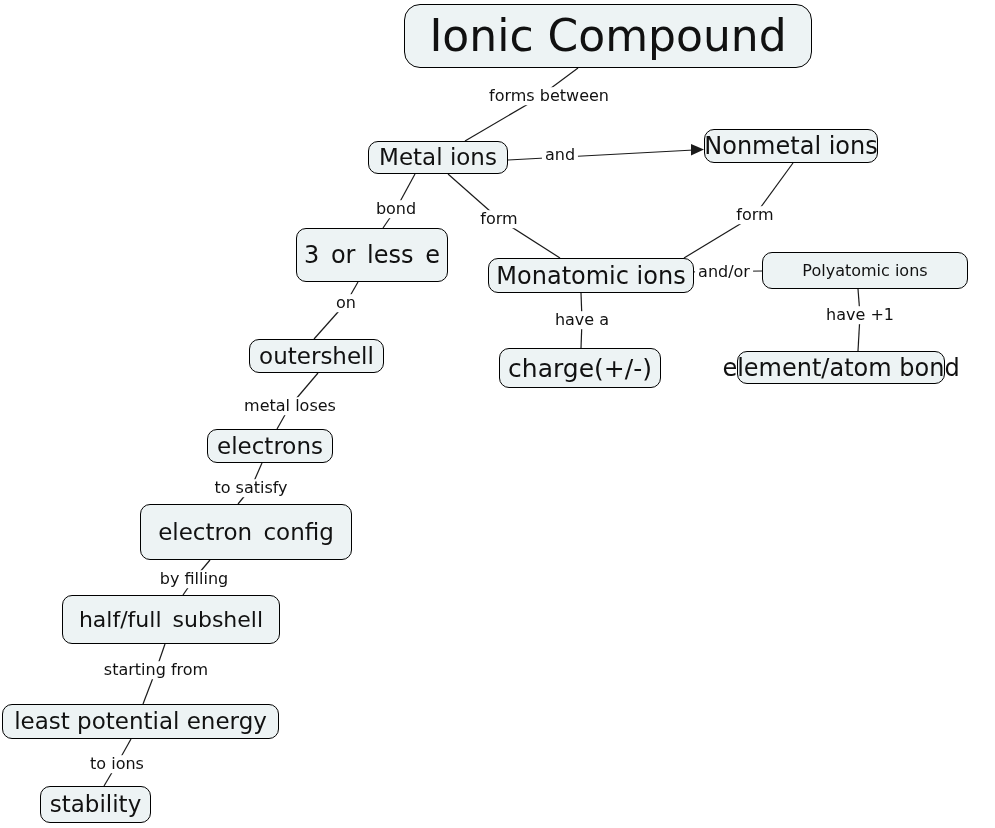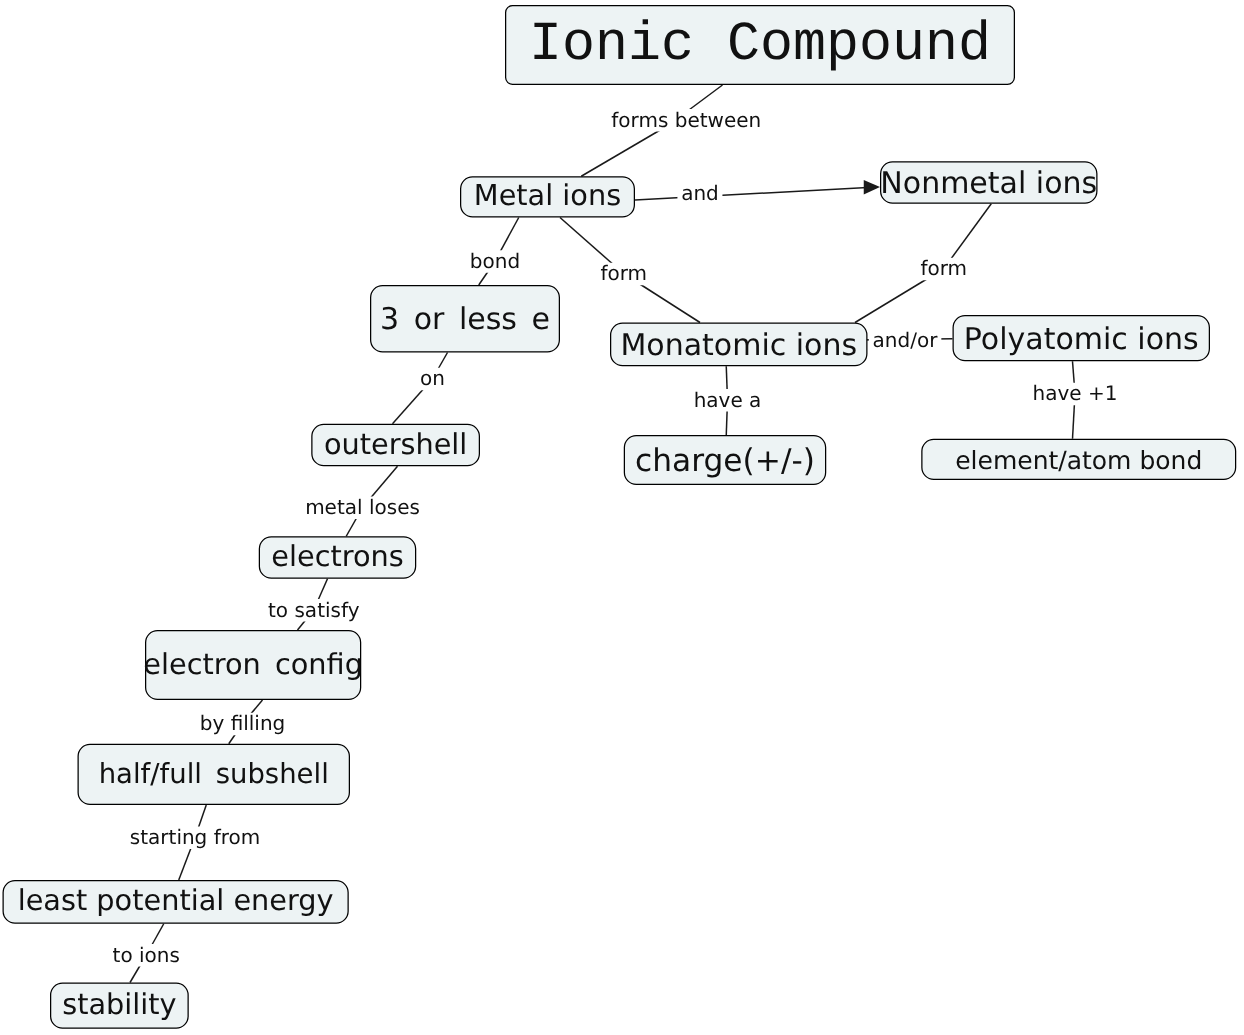--- a/index.html
+++ b/index.html
@@ -17,21 +17,21 @@
     position:absolute;z-index:3;
     display:flex;align-items:center;justify-content:center;
     background:#edf3f4;
     border:1.4px solid #000000;
     border-radius:10px;
     color:#111111;
     white-space:nowrap;
     box-sizing:border-box;
     line-height:1;
   }
-  .node.title{border-radius:6px;font-family:Liberation Mono, monospace;}
+  .node.title{border-radius:16px;}
   .elabel{
     position:absolute;z-index:2;
     transform:translate(-50%,-50%);
     background:#ffffff;
     color:#111111;
     font-size:16px;
     padding:0 3px;
     white-space:nowrap;
     line-height:1.1;
   }
@@ -98,23 +98,23 @@
   <div class="elabel" style="left:251px;top:488px">to satisfy</div>
   <div class="elabel" style="left:194px;top:579px">by filling</div>
   <div class="elabel" style="left:156px;top:670px">starting from</div>
   <div class="elabel" style="left:117px;top:764px">to ions</div>
 
   <div class="node title" style="left:404px;top:4px;width:408px;height:64px;font-size:44px">Ionic Compound</div>
   <div class="node" style="left:368px;top:141px;width:140px;height:33px;font-size:23px">Metal ions</div>
   <div class="node" style="left:704px;top:129px;width:174px;height:34px;font-size:24px">Nonmetal ions</div>
   <div class="node" style="left:296px;top:228px;width:152px;height:54px;font-size:24px;word-spacing:4px">3 or less e</div>
   <div class="node" style="left:488px;top:258px;width:206px;height:35px;font-size:24px">Monatomic ions</div>
-  <div class="node" style="left:762px;top:252px;width:206px;height:37px;font-size:24px">Polyatomic ions</div>
+  <div class="node" style="left:762px;top:252px;width:206px;height:37px;font-size:16px">Polyatomic ions</div>
   <div class="node" style="left:249px;top:339px;width:135px;height:34px;font-size:23px">outershell</div>
   <div class="node" style="left:499px;top:348px;width:162px;height:40px;font-size:25px">charge(+/-)</div>
-  <div class="node" style="left:737px;top:351px;width:252px;height:33px;font-size:20px">element/atom bond</div>
+  <div class="node" style="left:737px;top:351px;width:208px;height:33px;font-size:24px">element/atom bond</div>
   <div class="node" style="left:207px;top:429px;width:126px;height:34px;font-size:23px">electrons</div>
-  <div class="node" style="left:116px;top:504px;width:173px;height:56px;font-size:23px;word-spacing:4px">electron config</div>
+  <div class="node" style="left:140px;top:504px;width:212px;height:56px;font-size:23px;word-spacing:4px">electron config</div>
   <div class="node" style="left:62px;top:595px;width:218px;height:49px;font-size:22px;word-spacing:4px">half/full subshell</div>
   <div class="node" style="left:2px;top:704px;width:277px;height:35px;font-size:23px">least potential energy</div>
   <div class="node" style="left:40px;top:786px;width:111px;height:37px;font-size:23px">stability</div>
 
 </div>
 
 </body></html>

